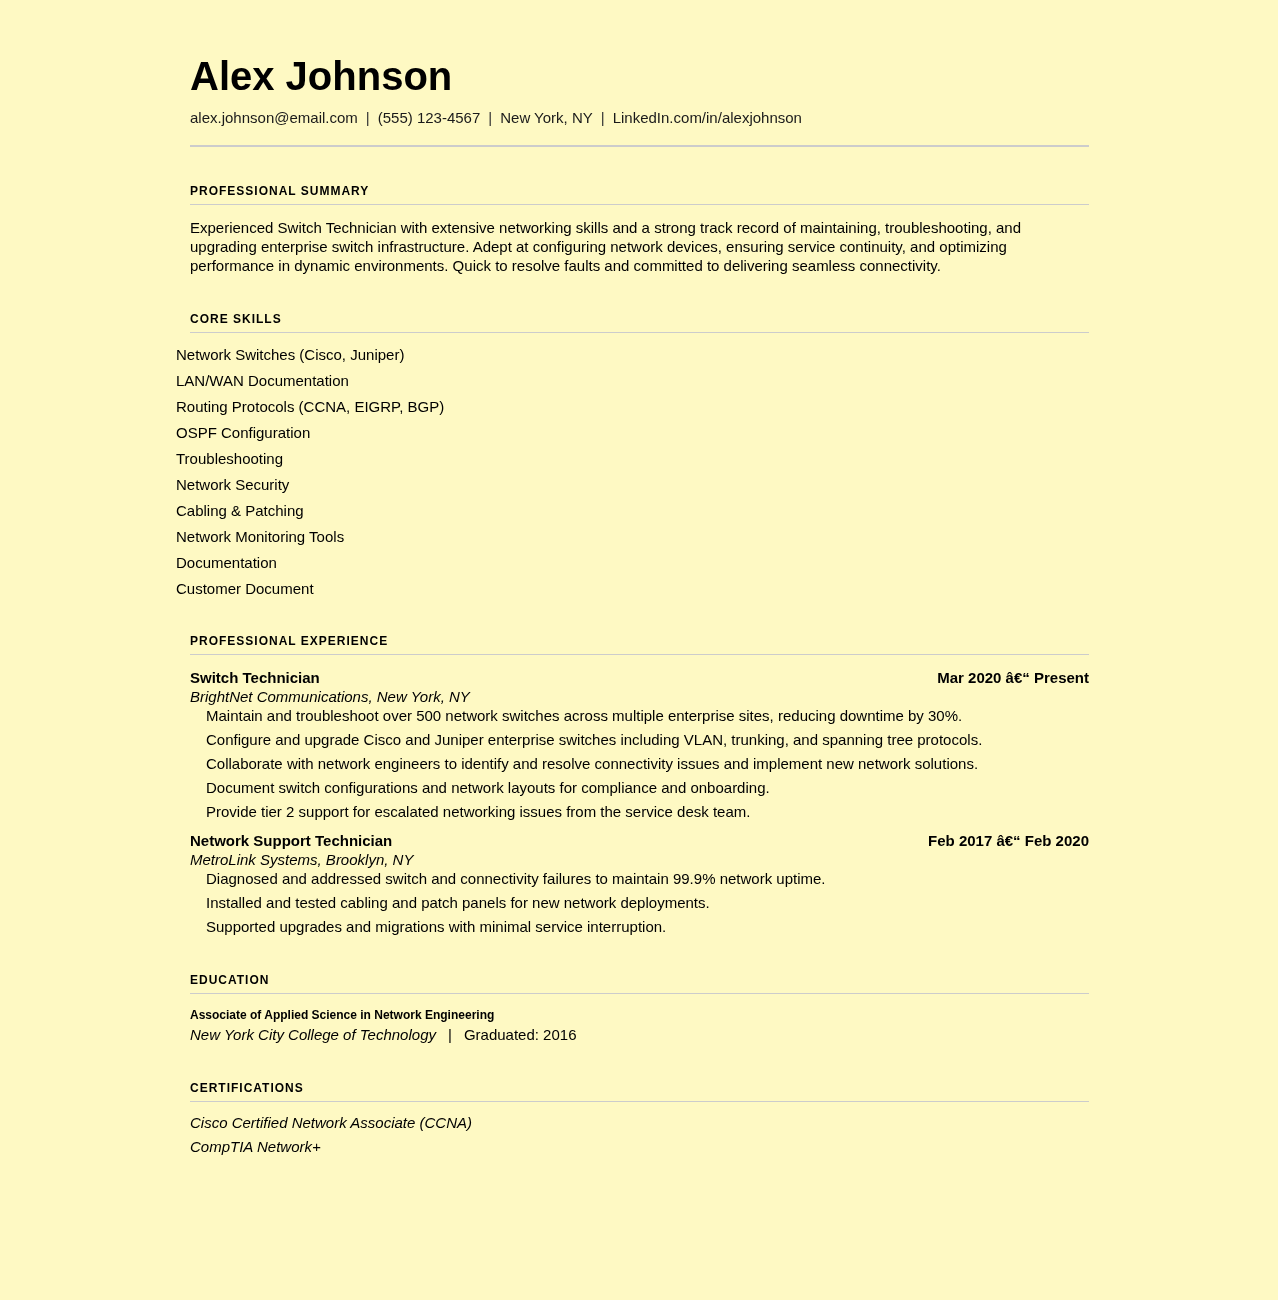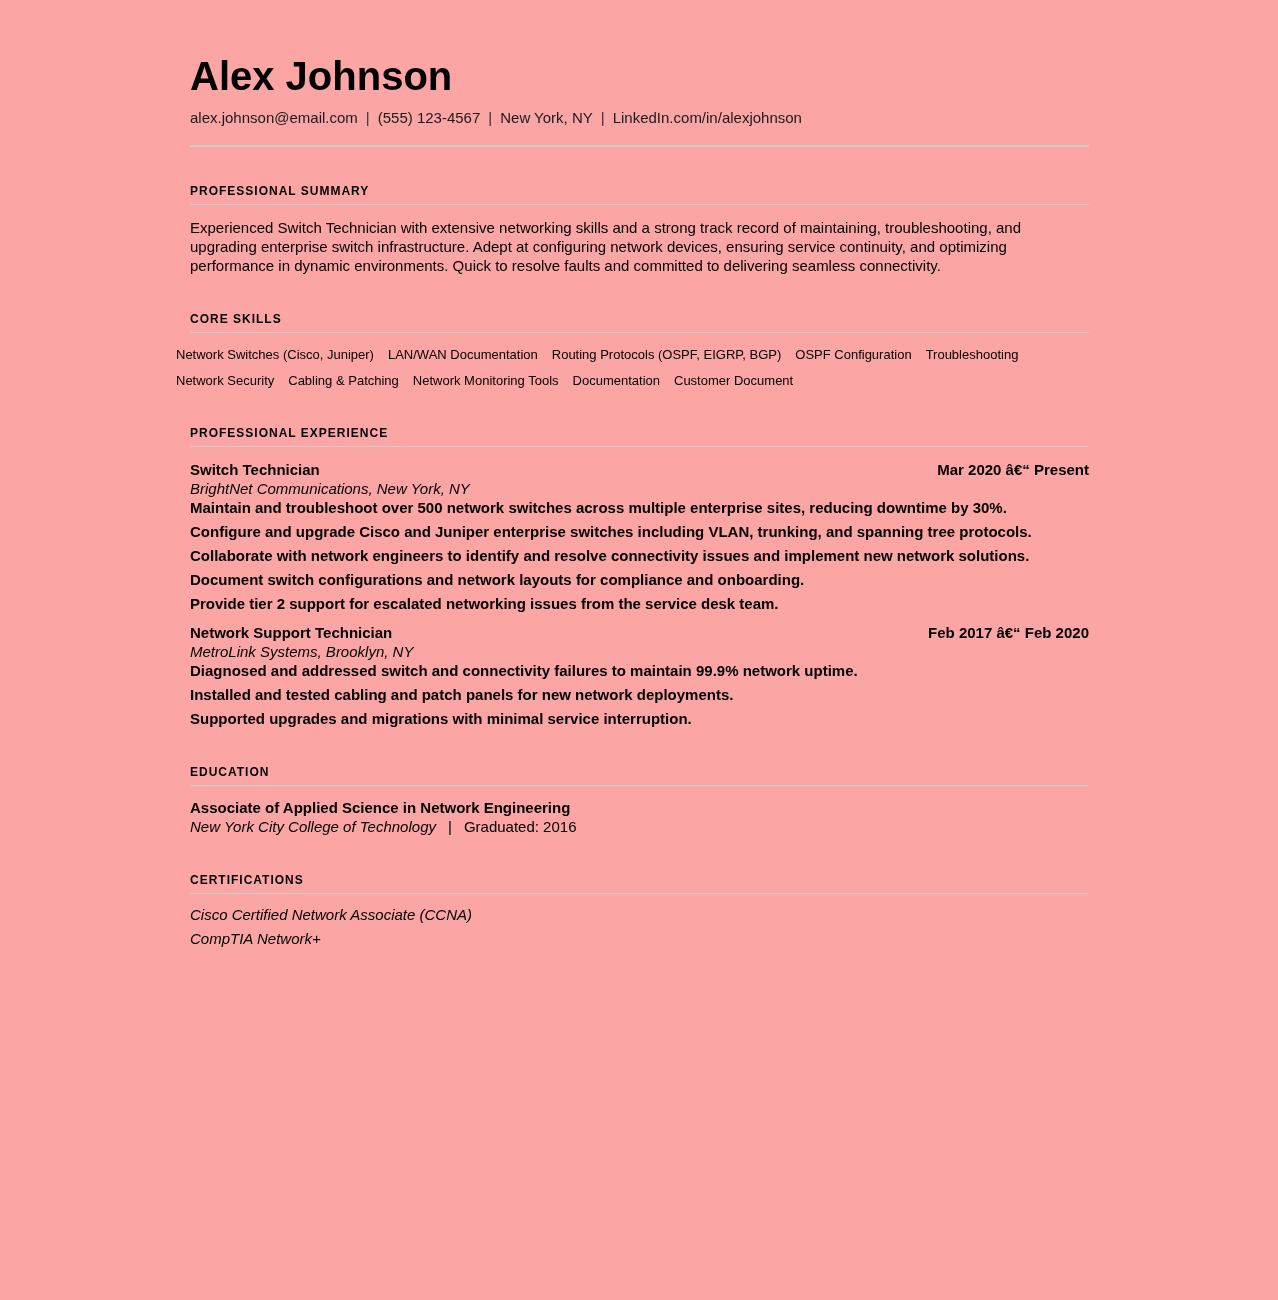--- a/index.html
+++ b/index.html
@@ -7,21 +7,21 @@
     padding: 0;
     background: #ffffff;
     color: #000000;
     font-family: "Liberation Sans", sans-serif;
   }
   .page {
     width: 1278px;
     min-height: 1300px;
     box-sizing: border-box;
     padding: 54px 189px 60px 190px;
-    background: #fca5a5;
+    background: #fef9c3;
   }
   
   h1.name {
     font-size: 40px;
     font-weight: bold;
     margin: 0 0 10px 0;
     letter-spacing: 0;
     line-height: 1.1;
   }
   .contact {
@@ -50,50 +50,50 @@
     font-size: 15px;
     line-height: 19px;
     margin: 13px 0 0 0;
   }
   
   .skills {
     display: flex;
     flex-wrap: wrap;
     column-gap: 14px;
     row-gap: 10px;
-    font-size: 13px;
+    font-size: 15px;
     line-height: 16px;
     margin: 14px 0 13px -14px;
+    flex-direction: column;
   }
   
   .job { margin-top: 13px; }
   .job + .job { margin-top: 10px; }
   .job-head {
     display: flex;
     justify-content: space-between;
     align-items: flex-end;
     font-size: 15px;
     font-weight: bold;
     line-height: 19px;
   }
   .company {
     font-size: 15px;
     font-style: italic;
     line-height: 19px;
   }
   .bullet {
     font-size: 15px;
     line-height: 19px;
-    margin: 0 0 5px 0;
-    font-weight: bold;
+    margin: 0 0 5px 16px;
   }
   .bullet:first-of-type { margin-top: 0; }
   
   .degree {
-    font-size: 15px;
+    font-size: 12px;
     font-weight: bold;
     line-height: 19px;
     margin-top: 12px;
   }
   .edu-line {
     font-size: 15px;
     line-height: 19px;
   }
   .edu-line .school { font-style: italic; }
   .edu-line .sep-wide { margin: 0 12px; }
@@ -122,21 +122,21 @@
   <section>
     <h2 class="section-heading">PROFESSIONAL SUMMARY</h2>
     <p class="summary-text">Experienced Switch Technician with extensive networking skills and a strong track record of maintaining, troubleshooting, and upgrading enterprise switch infrastructure. Adept at configuring network devices, ensuring service continuity, and optimizing performance in dynamic environments. Quick to resolve faults and committed to delivering seamless connectivity.</p>
   </section>
 
   <section>
     <h2 class="section-heading">CORE SKILLS</h2>
     <div class="skills">
       <span class="skill">Network Switches (Cisco, Juniper)</span>
       <span class="skill">LAN/WAN Documentation</span>
-      <span class="skill">Routing Protocols (OSPF, EIGRP, BGP)</span>
+      <span class="skill">Routing Protocols (CCNA, EIGRP, BGP)</span>
       <span class="skill">OSPF Configuration</span>
       <span class="skill">Troubleshooting</span>
       <span class="skill">Network Security</span>
       <span class="skill">Cabling &amp; Patching</span>
       <span class="skill">Network Monitoring Tools</span>
       <span class="skill">Documentation</span>
       <span class="skill">Customer Document</span>
     </div>
   </section>
 

